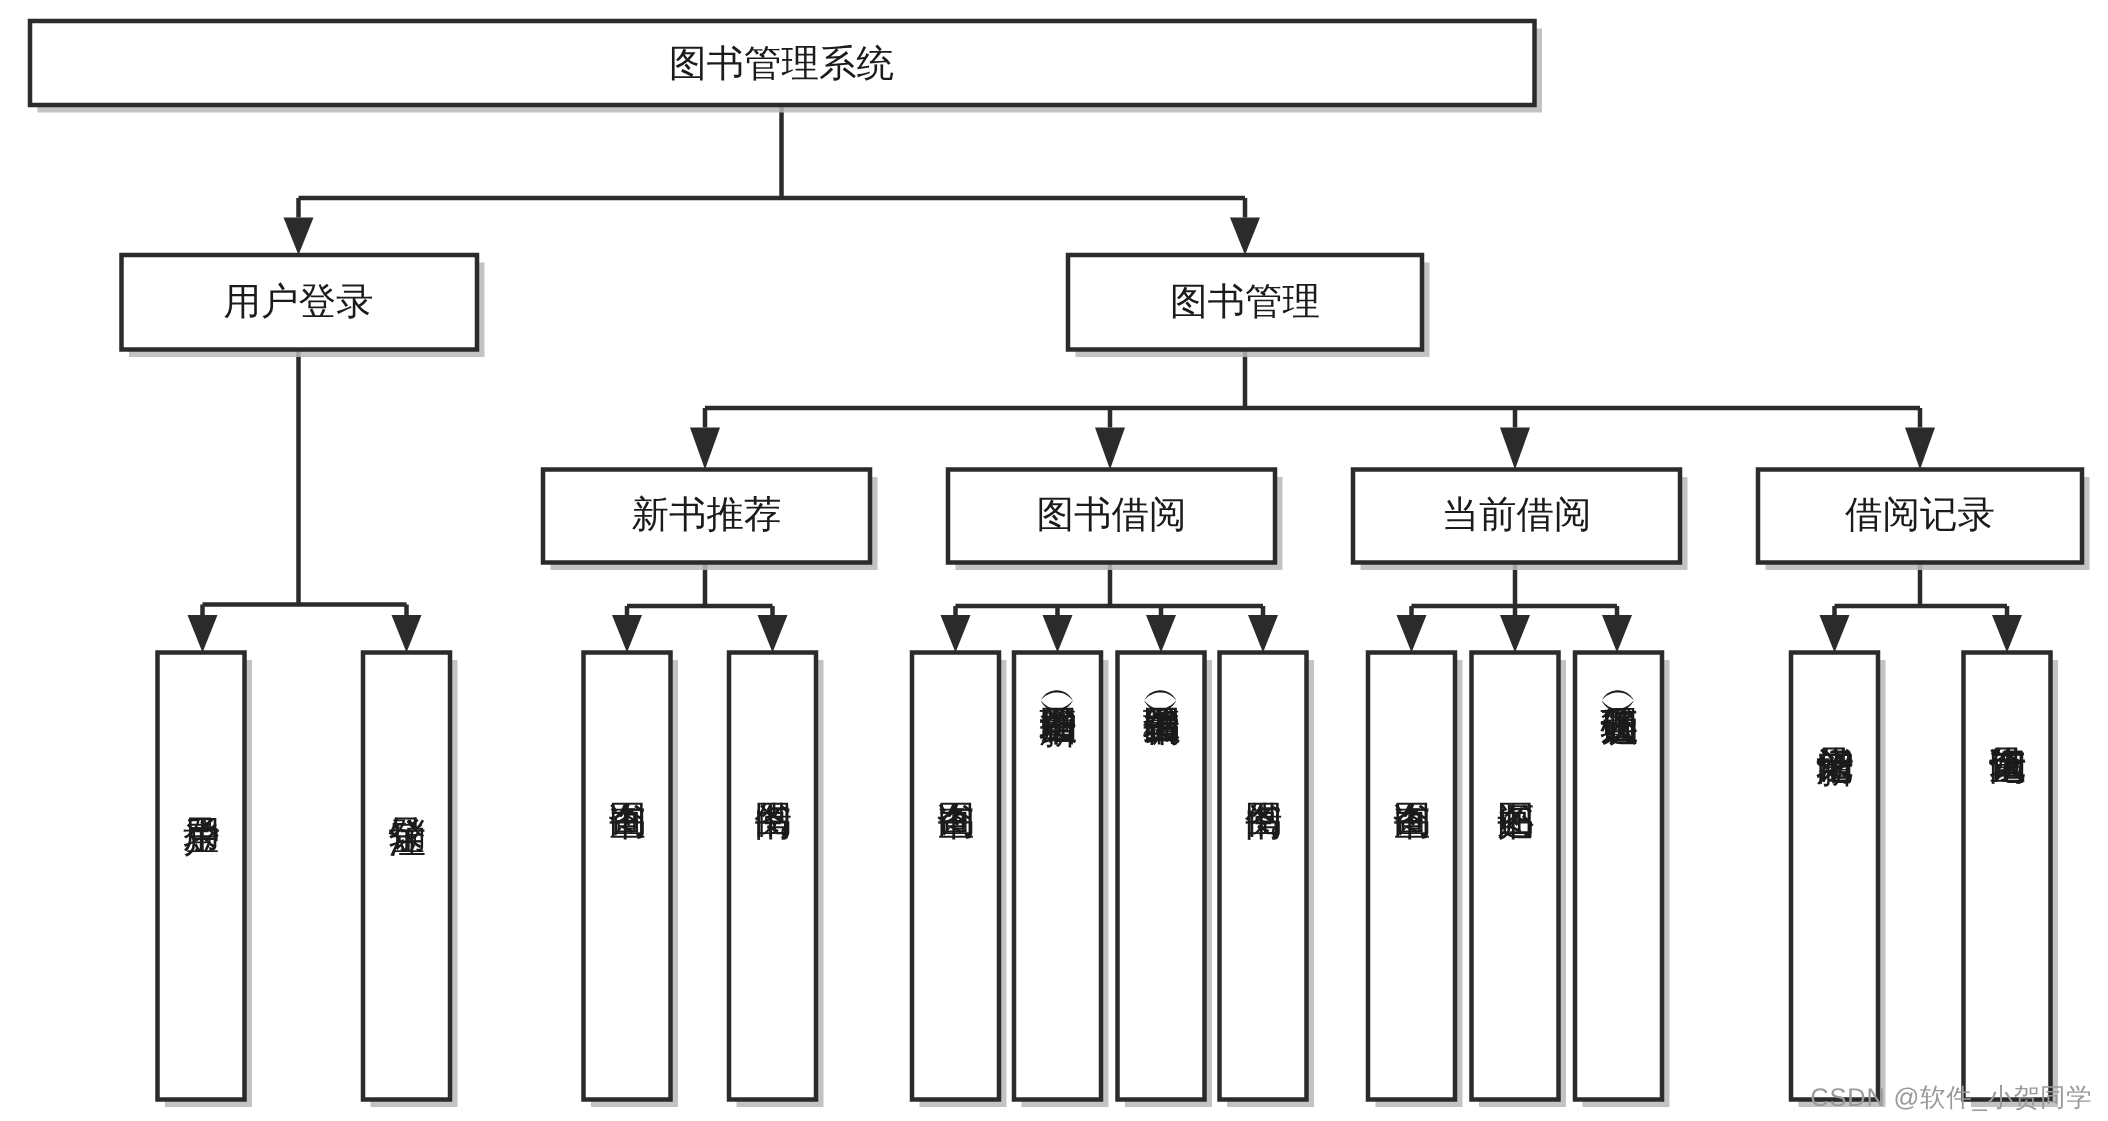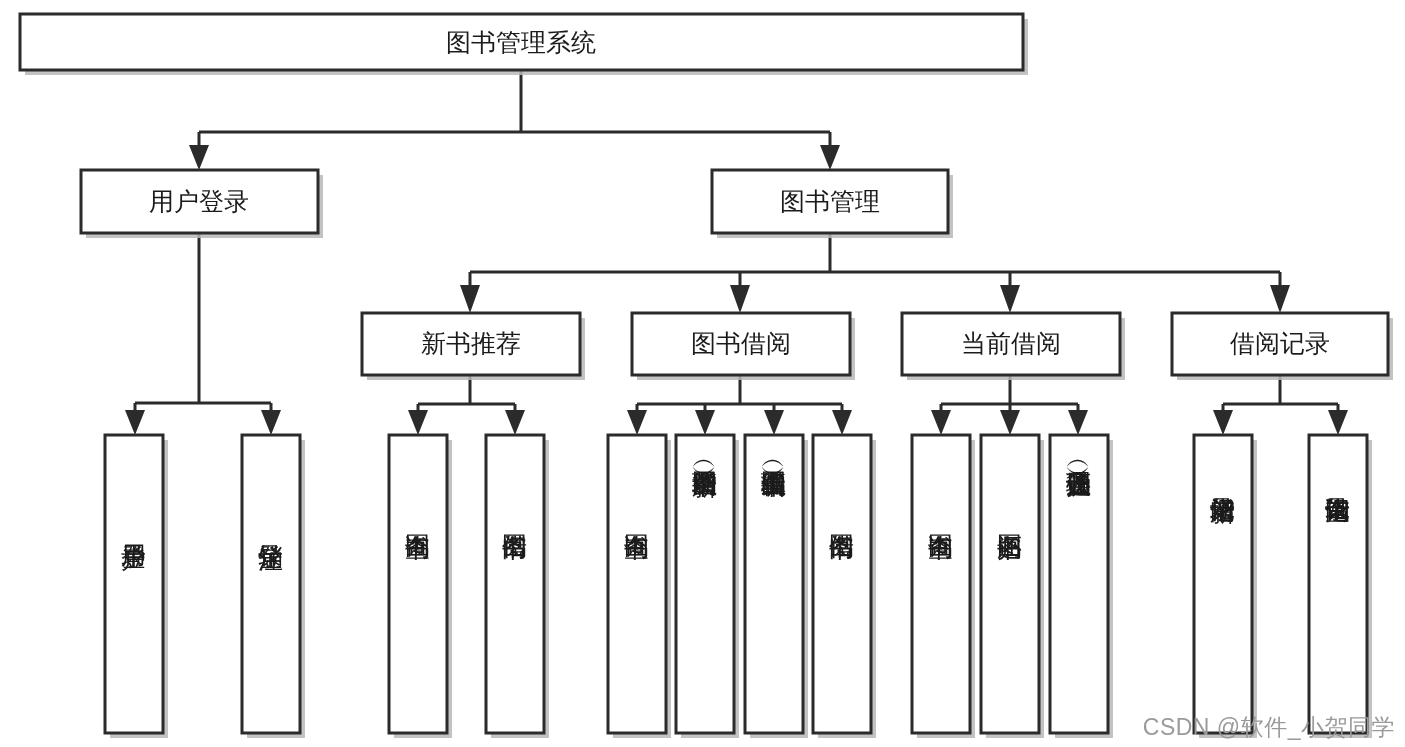--- a/index.html
+++ b/index.html
@@ -55,21 +55,21 @@
     fill: #1b1b1b;
     font-family: "Liberation Sans", "DejaVu Sans", sans-serif;
     font-size: 25px;
     text-anchor: middle;
   }
   .watermark-text {
     position: absolute;
     right: 10px;
     bottom: 4px;
     color: #9a9a9a;
-    font-size: 23px;
+    font-size: 17px;
     font-family: "Liberation Sans", "DejaVu Sans", sans-serif;
     white-space: nowrap;
     letter-spacing: 0.5px;
     pointer-events: none;
   }
 </style>
 </head>
 <body>
 
 <div id="diagram-root">

